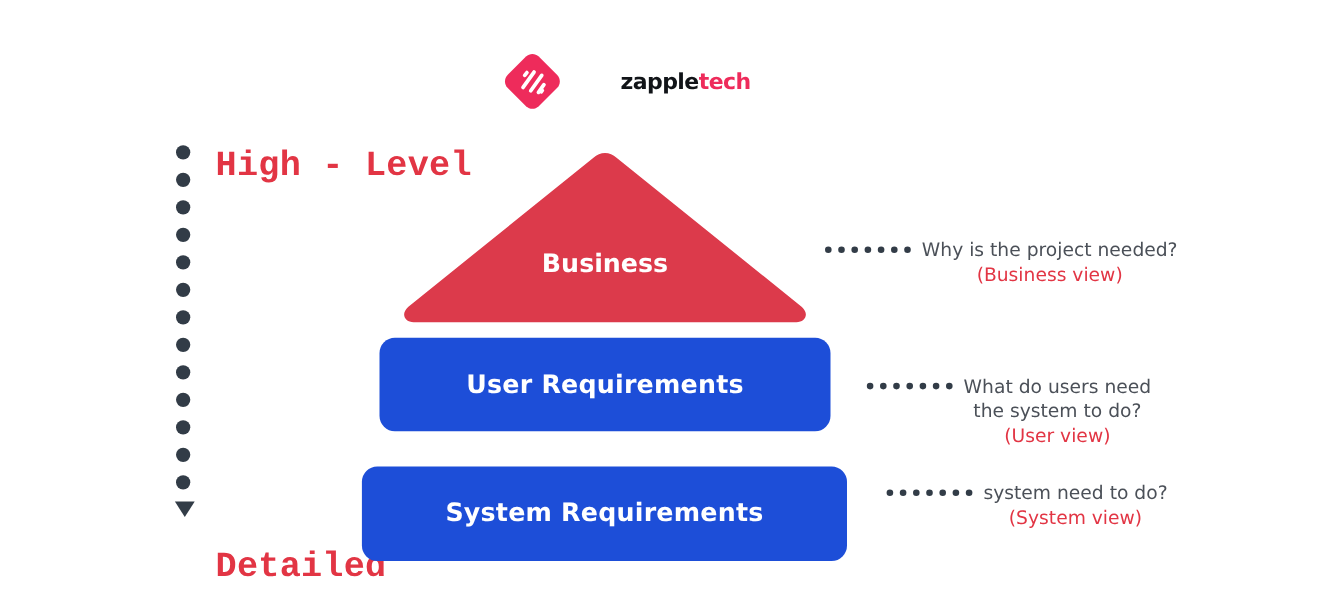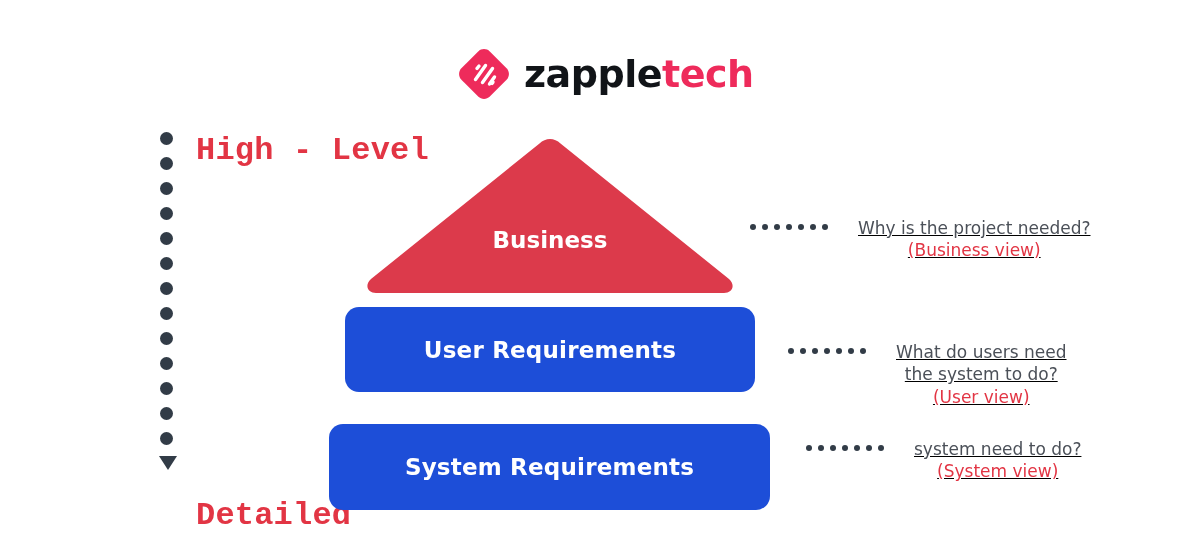--- a/index.html
+++ b/index.html
@@ -28,25 +28,26 @@
     align-items: center;
     gap: 14px;
   }
   .logo-mark {
     width: 52px;
     height: 52px;
     display: block;
   }
   .logo-word {
     font-family: "DejaVu Sans", sans-serif;
-    font-size: 38px;
+    font-size: 20px;
     font-weight: bold;
     letter-spacing: -0.5px;
     line-height: 1;
     white-space: nowrap;
+    margin-left: 40px;
   }
   .logo-word .w1 { color: #111418; }
   .logo-word .w2 { color: #ee2b5b; }
 
   
   .scale {
     position: absolute;
     left: 160px;
     top: 132px;
     width: 20px;
@@ -128,22 +129,21 @@
     top: 424px;
     width: 441px;
     height: 86px;
   }
 
   
   .anno {
     position: absolute;
     display: flex;
     align-items: flex-start;
-    gap: 30px;
-    text-decoration: underline;
+    gap: 10px;
   }
   .leader {
     display: flex;
     align-items: center;
     gap: 6px;
     flex: 0 0 auto;
   }
   .leader span {
     width: 6px;
     height: 6px;

